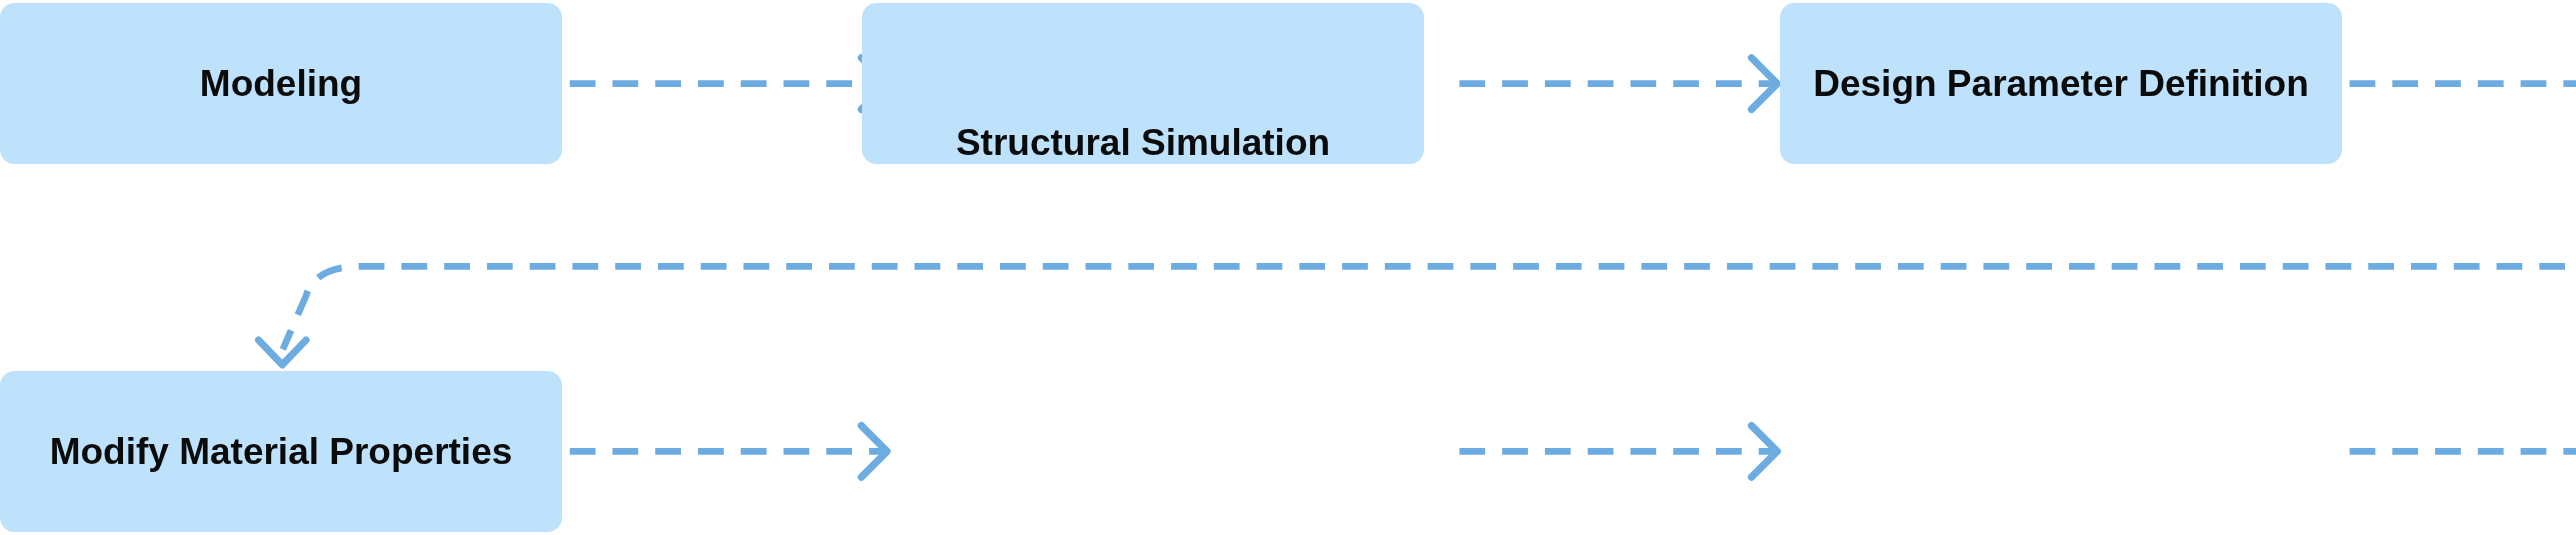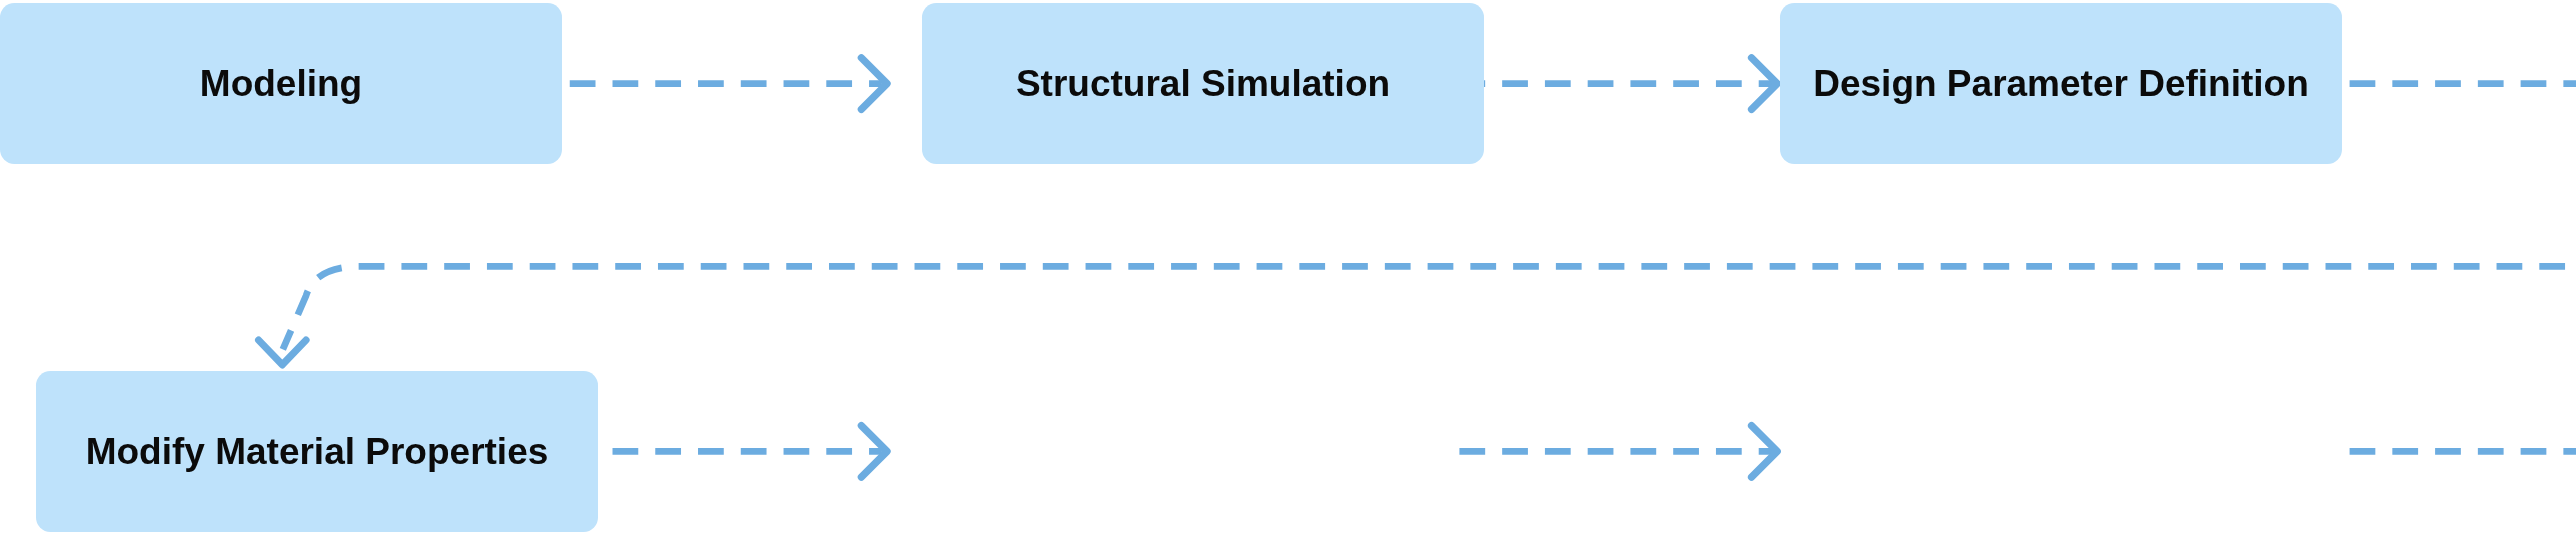--- a/index.html
+++ b/index.html
@@ -47,23 +47,23 @@
     text-align: center;
   }
   .node span {
     color: var(--node-text, #0b0b0b);
     font-size: 37px;
     font-weight: 700;
     white-space: nowrap;
     letter-spacing: 0px;
   }
   .r1 { top: 3.1px; }
-  .r2 { top: 371px; margin-left: 36px; }
+  .r2 { top: 371px; }
   .c1 { left: 0px;    width: 562px; }
-  .c2 { left: 922px; width: 562px; }
+  .c2 { left: 862px; width: 562px; align-items: flex-end; }
   .c3 { left: 1780px; width: 562px; }
 </style>
 </head>
 <body>
 
 <div class="canvas">
 
   <svg class="edges" viewBox="0 0 6272 1040" aria-hidden="true">
 
     <g>

